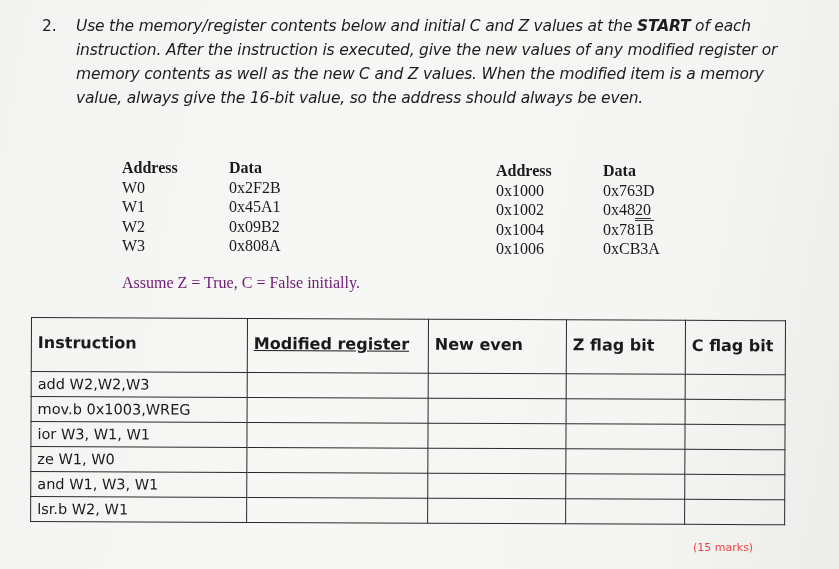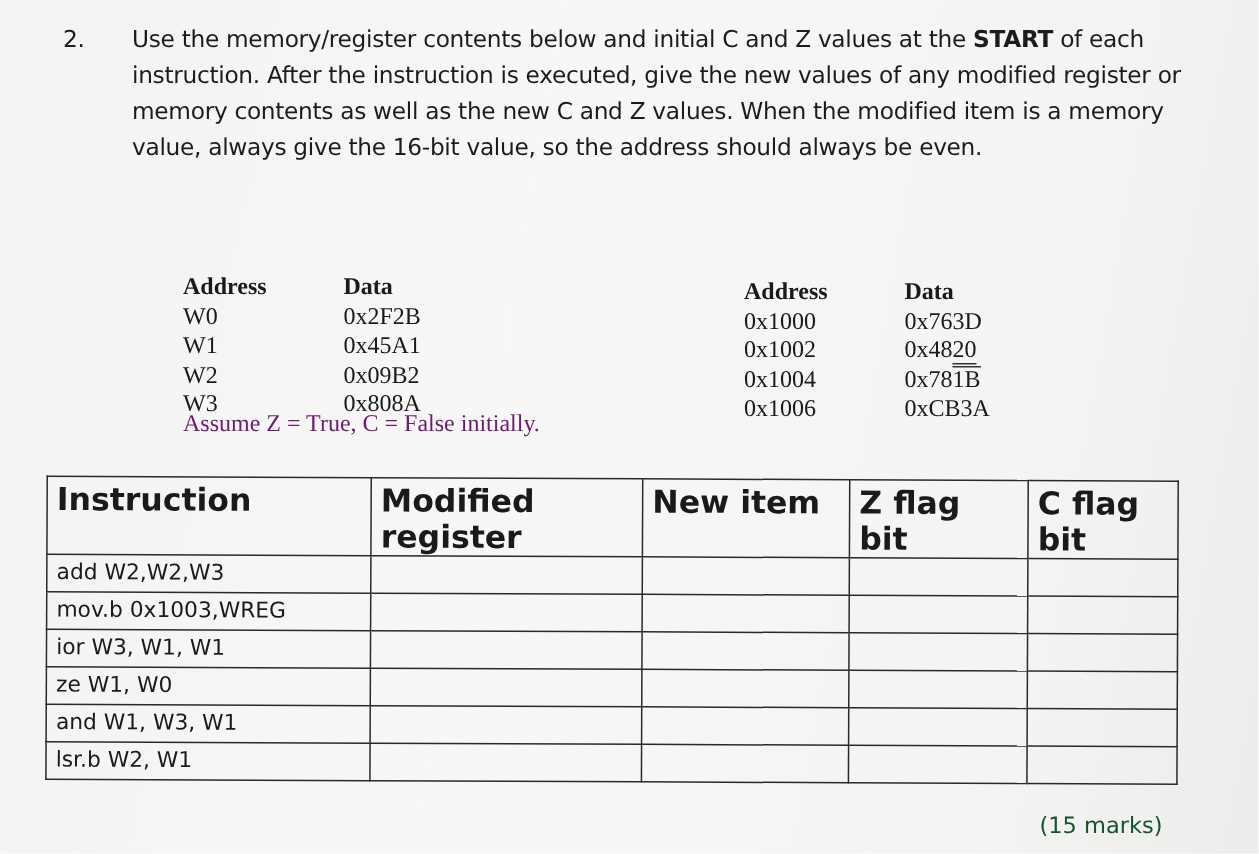--- a/index.html
+++ b/index.html
@@ -24,32 +24,33 @@
       line-height: 24px;
       letter-spacing: -0.2px;
       color: #1c1c1c;
     }
     .q-number {
       position: absolute;
       left: 0;
       top: 0;
     }
     .q-text {
-      margin-left: 46px;
+      margin-left: 34px;
+      font-style: italic;
     }
     .q-text b { font-weight: bold; }
 
     .data-block {
       position: absolute;
       font-family: "Liberation Serif", serif;
       font-size: 16px;
       line-height: 19.5px;
       color: #1a1a1a;
     }
-    .data-block .hdr { font-weight: bold; margin-top: 24px; }
+    .data-block .hdr { font-weight: bold; }
     .col { position: absolute; top: 0; }
 
     .assume {
       position: absolute;
       left: 122px;
       top: 274px;
       font-family: "Liberation Serif", serif;
       font-size: 16px;
       color: #701a75;
     }
@@ -64,41 +65,41 @@
       transform-origin: left top;
     }
     table.answers th, table.answers td {
       border: 1.3px solid #2a2a2a;
       padding: 0 6px;
       text-align: left;
       vertical-align: top;
     }
     table.answers th {
       height: 38px;
-      font-size: 21px;
+      font-size: 16px;
       font-weight: bold;
-      padding-top: 3px;
+      padding-top: 15px;
     }
     table.answers td {
       height: 24px;
       font-size: 14.5px;
       vertical-align: middle;
     }
     .c-instr { width: 203px; }
-    .c-modreg { width: 168px; }
+    .c-modreg { width: 168px; text-decoration: underline; }
     .c-newval { width: 125px; }
     .c-zflag { width: 106px; }
     .c-cflag { width: 87px; }
 
     .marks {
       position: absolute;
       left: 693px;
       top: 541px;
-      font-size: 15px;
-      color: #14532d;
+      font-size: 11px;
+      color: #ef4444;
     }
     .pencil-under {
       border-bottom: 1.5px solid #333;
     }
     .pencil-over {
       border-top: 1.5px solid #333;
       text-align: center;
     }
   </style>
 </head>
@@ -143,21 +144,21 @@
   </div>
 </div>
 
 <div class="assume">Assume Z = True, C = False initially.</div>
 
 <table class="answers">
   <thead>
     <tr>
       <th class="c-instr">Instruction</th>
       <th class="c-modreg">Modified register</th>
-      <th class="c-newval">New item</th>
+      <th class="c-newval">New even</th>
       <th class="c-zflag">Z flag bit</th>
       <th class="c-cflag">C flag bit</th>
     </tr>
   </thead>
   <tbody>
     <tr>
       <td>add W2,W2,W3</td>
       <td></td>
       <td></td>
       <td></td>

